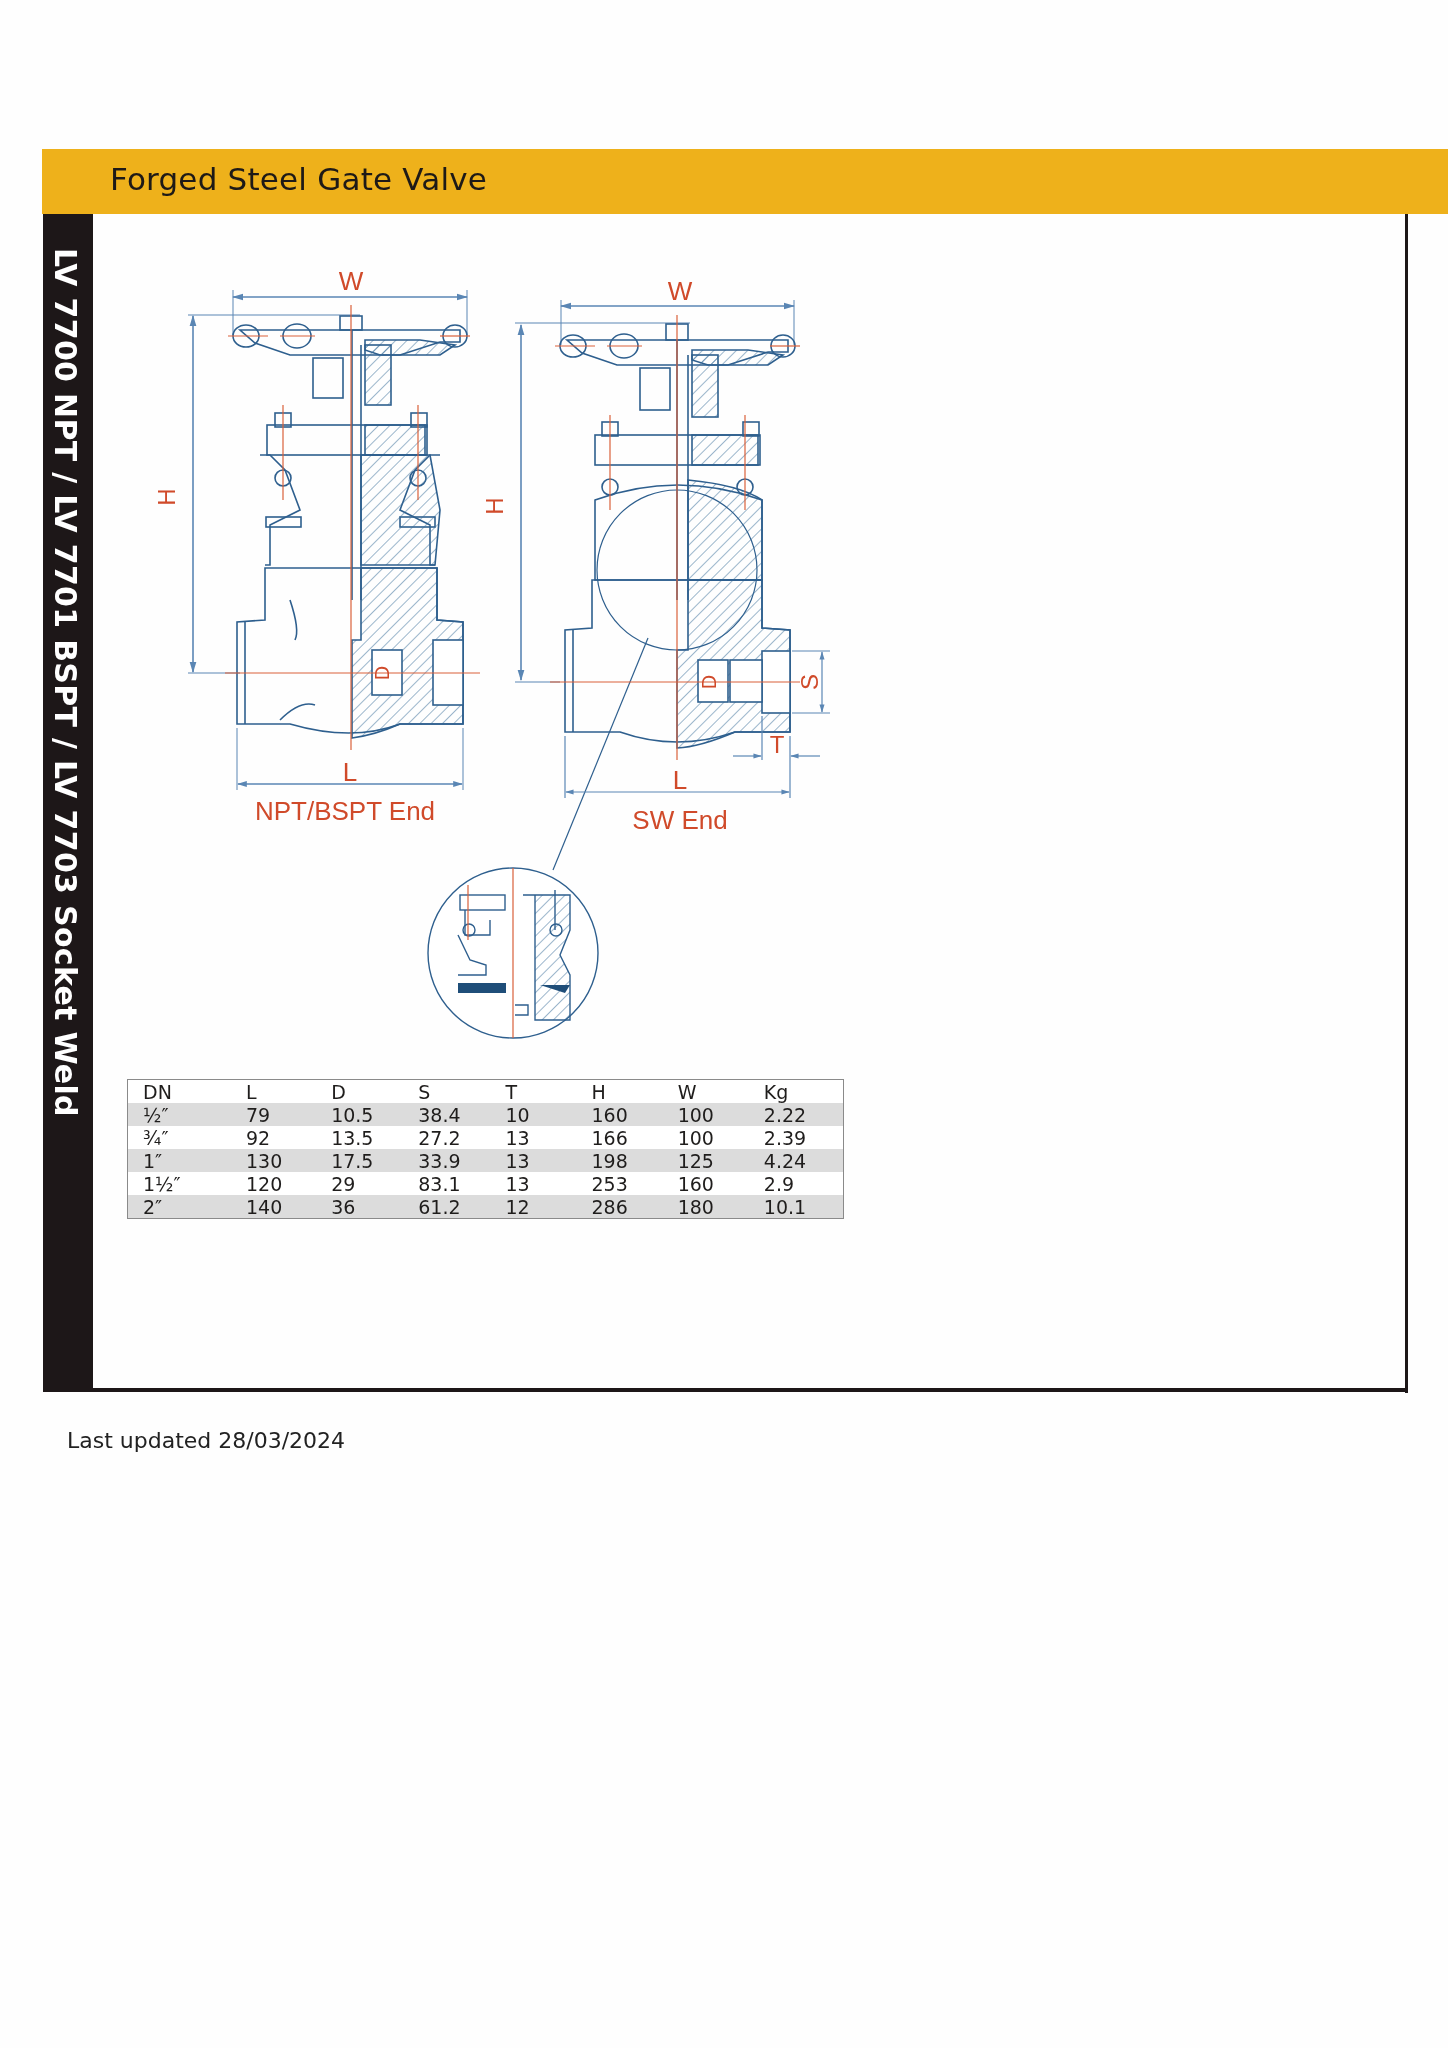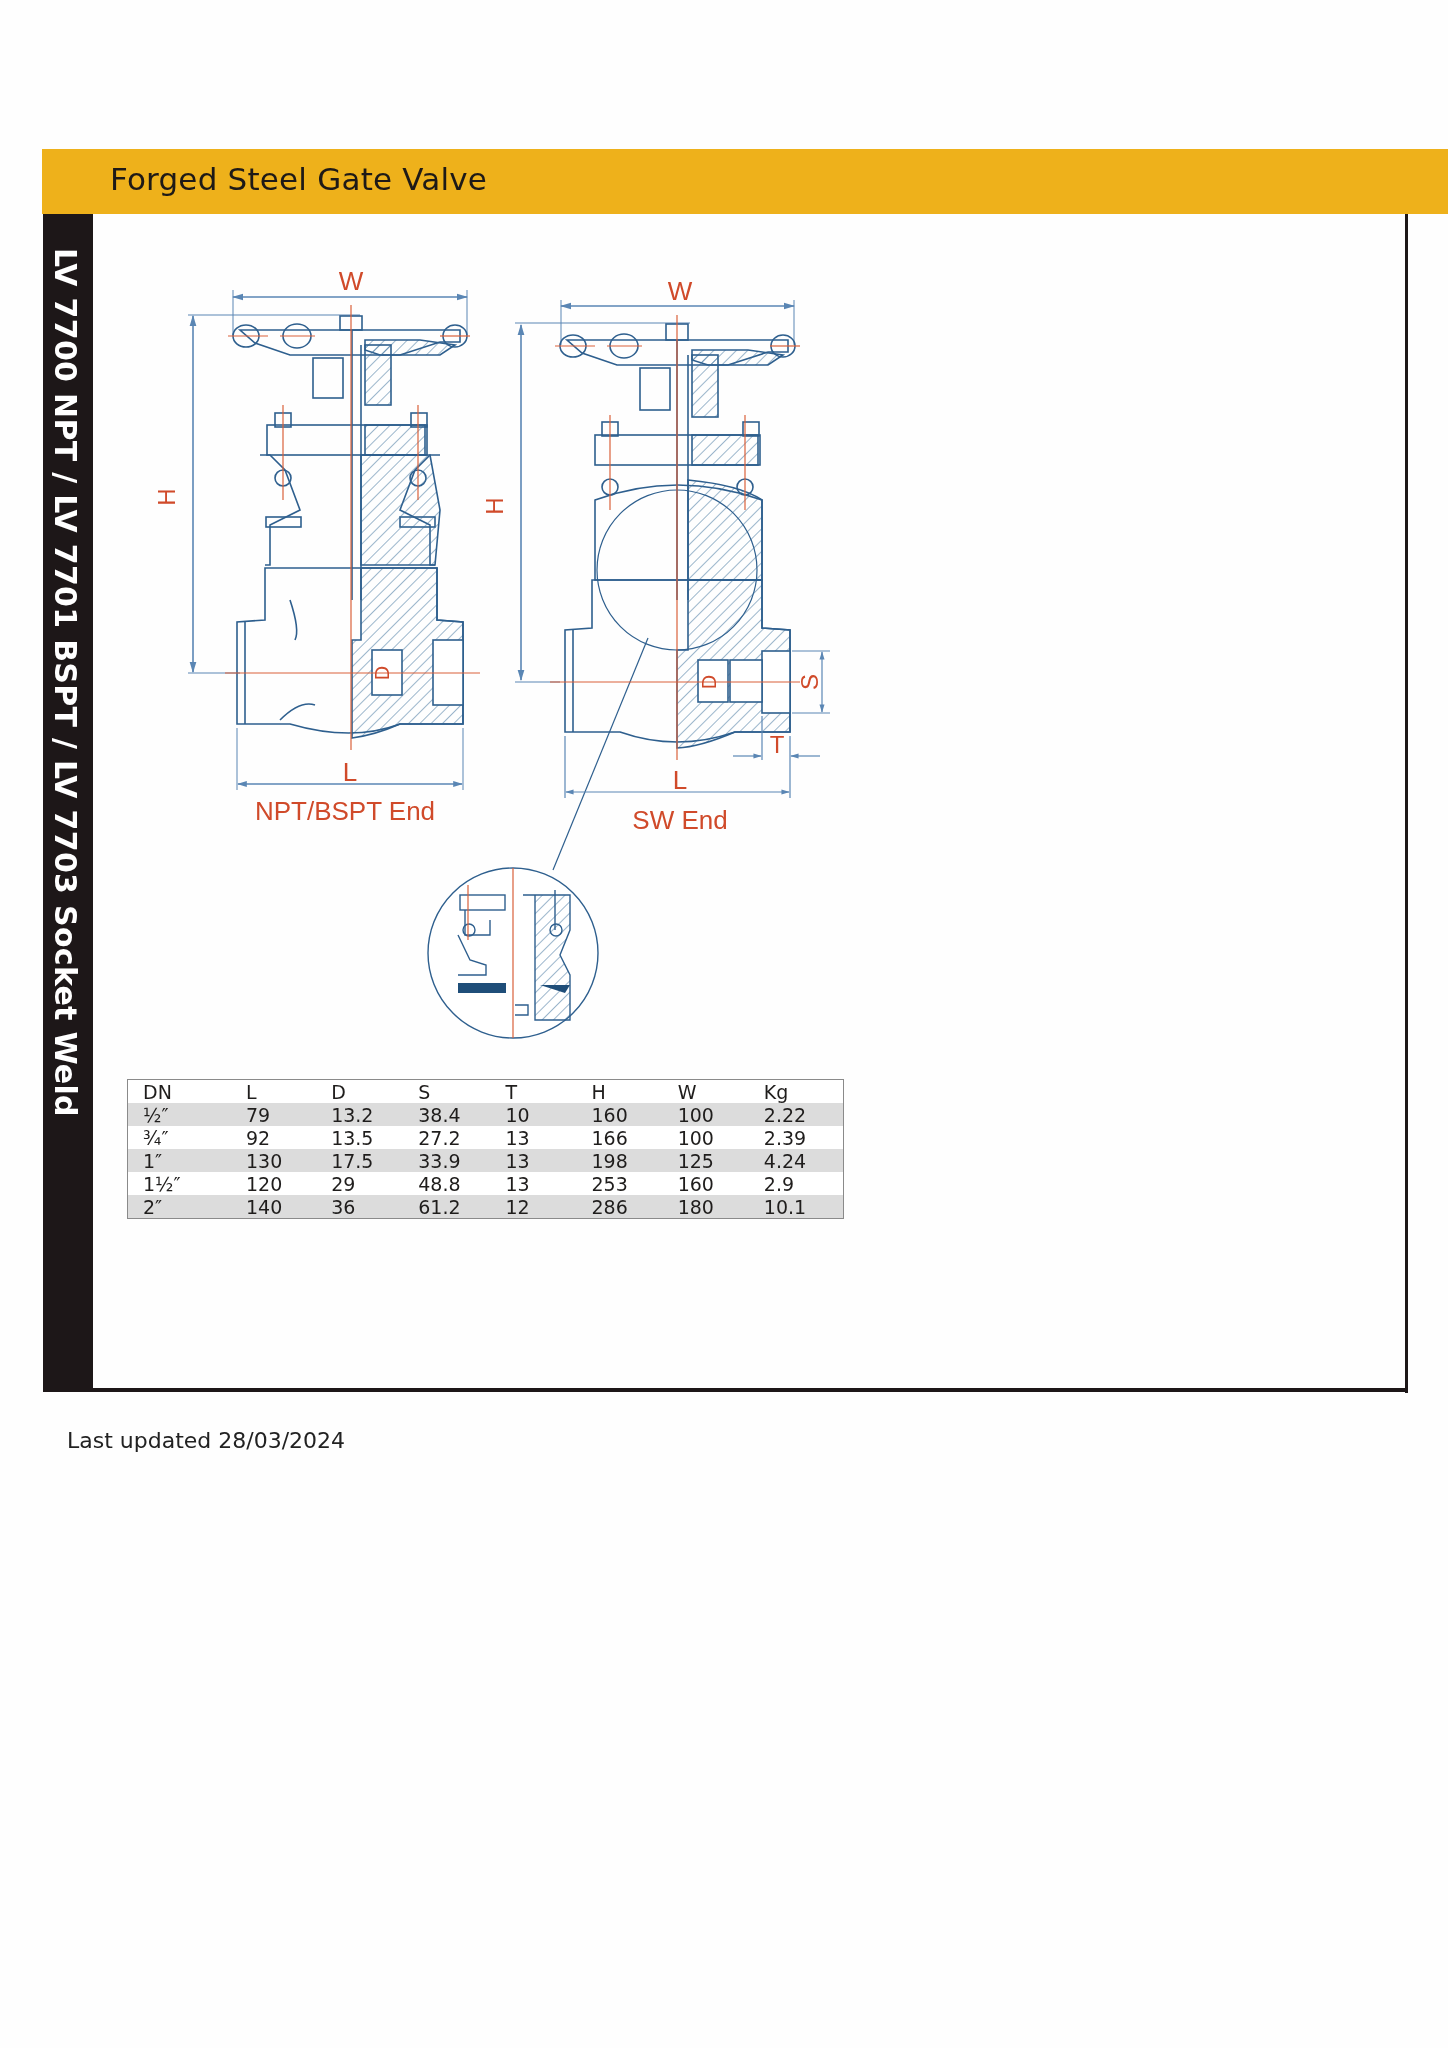--- a/index.html
+++ b/index.html
@@ -200,21 +200,21 @@
     <span class="c2">D</span>
     <span class="c3">S</span>
     <span class="c4">T</span>
     <span class="c5">H</span>
     <span class="c6">W</span>
     <span class="c7">Kg</span>
   </div>
   <div class="dim-row shade">
     <span class="c0">½″</span>
     <span class="c1">79</span>
-    <span class="c2">13.2</span>
+    <span class="c2">10.5</span>
     <span class="c3">38.4</span>
     <span class="c4">10</span>
     <span class="c5">160</span>
     <span class="c6">100</span>
     <span class="c7">2.22</span>
   </div>
   <div class="dim-row">
     <span class="c0">¾″</span>
     <span class="c1">92</span>
     <span class="c2">13.5</span>
@@ -231,21 +231,21 @@
     <span class="c3">33.9</span>
     <span class="c4">13</span>
     <span class="c5">198</span>
     <span class="c6">125</span>
     <span class="c7">4.24</span>
   </div>
   <div class="dim-row">
     <span class="c0">1½″</span>
     <span class="c1">120</span>
     <span class="c2">29</span>
-    <span class="c3">48.8</span>
+    <span class="c3">83.1</span>
     <span class="c4">13</span>
     <span class="c5">253</span>
     <span class="c6">160</span>
     <span class="c7">2.9</span>
   </div>
   <div class="dim-row shade">
     <span class="c0">2″</span>
     <span class="c1">140</span>
     <span class="c2">36</span>
     <span class="c3">61.2</span>

